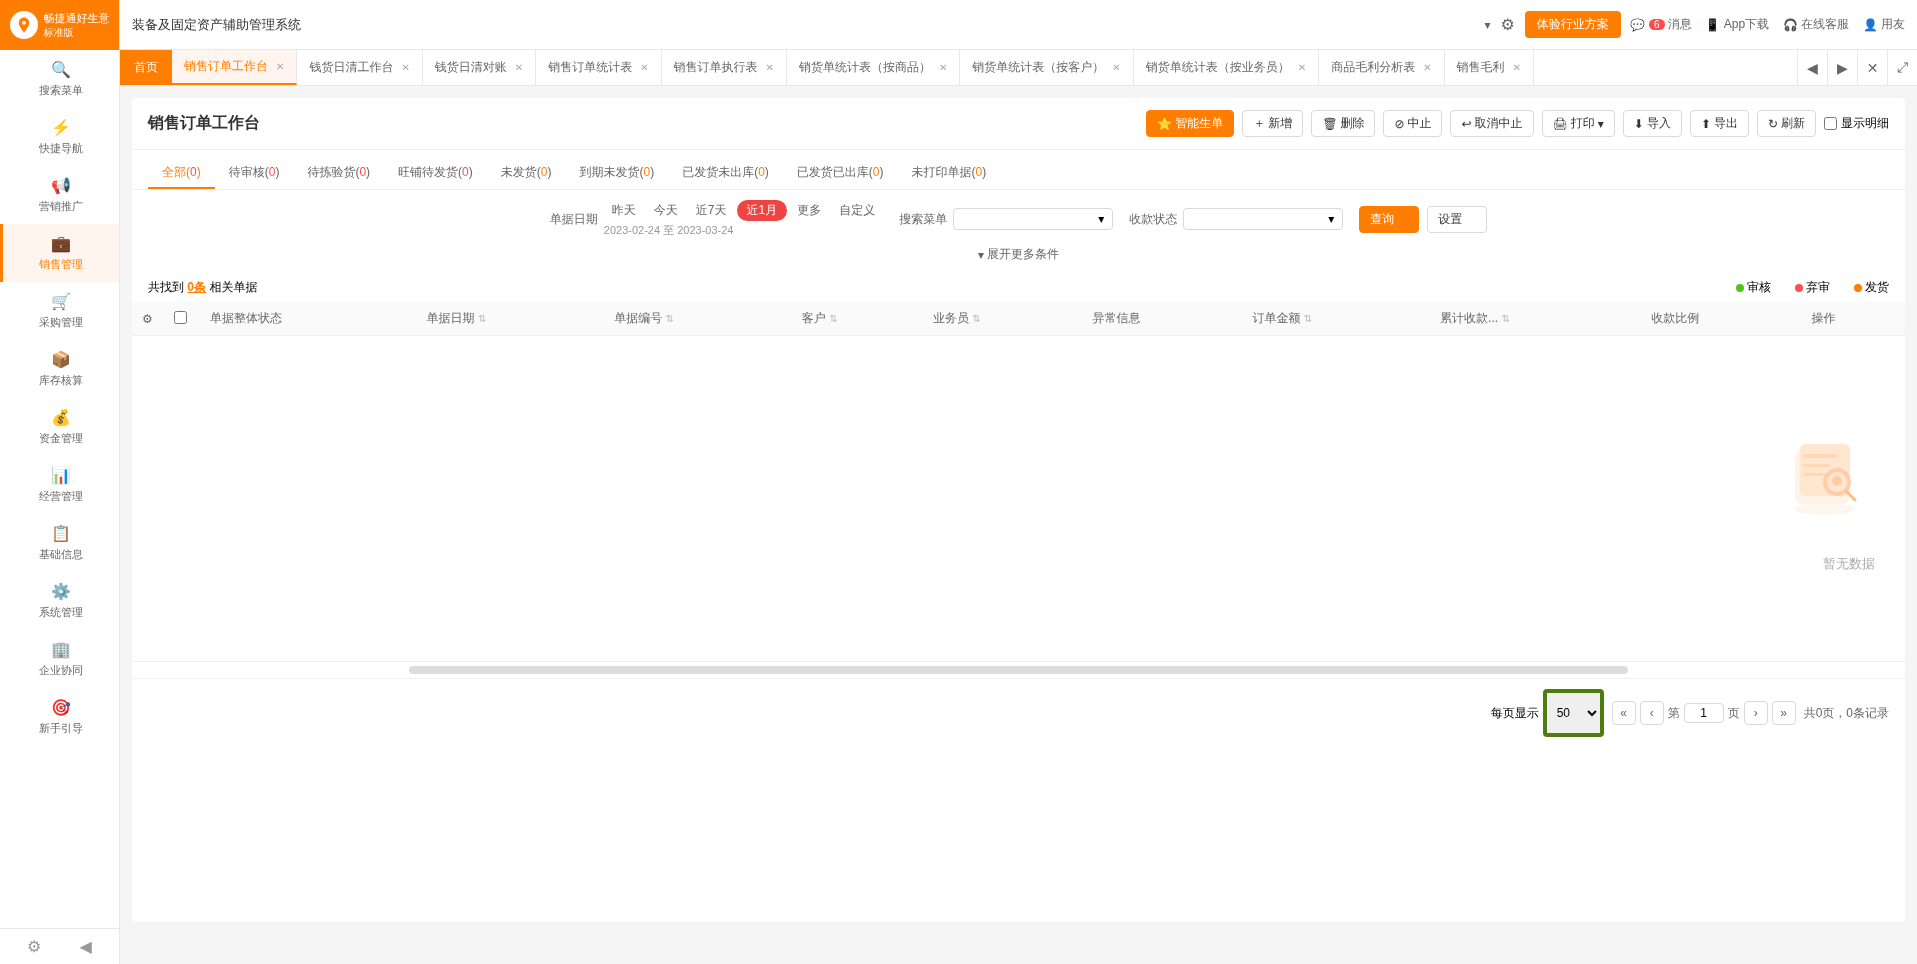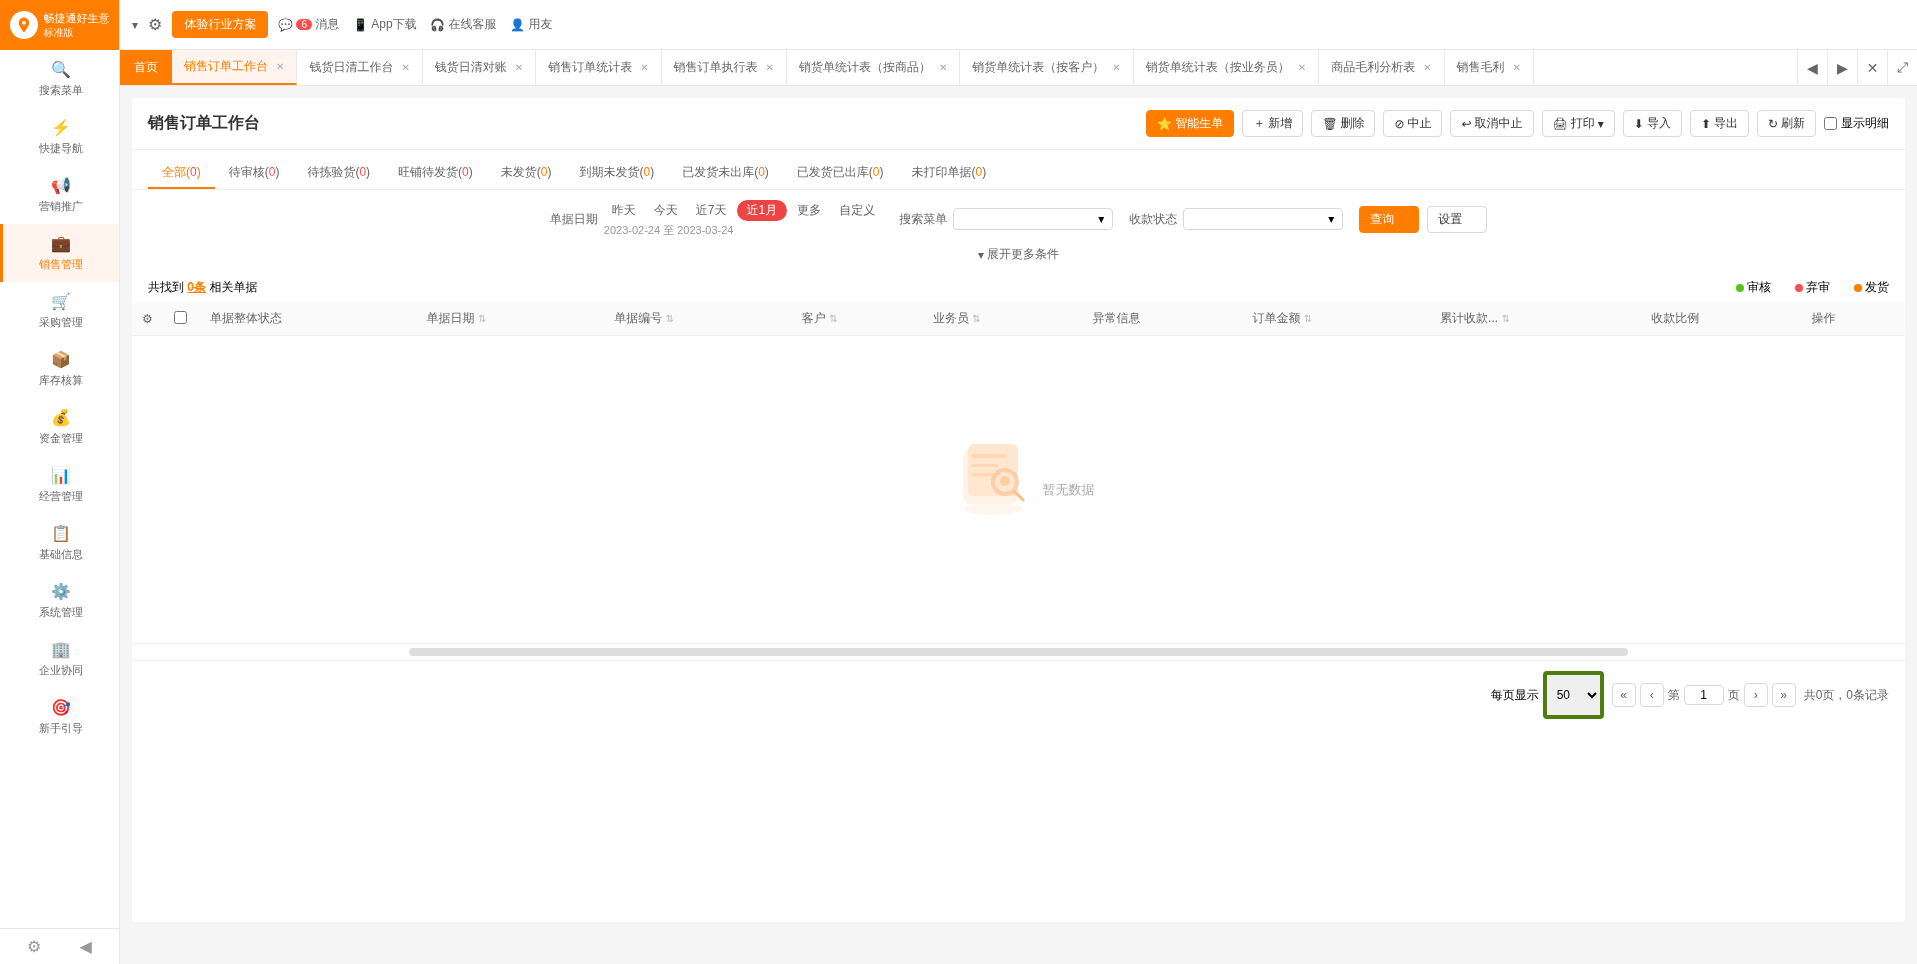--- a/index.html
+++ b/index.html
@@ -82,21 +82,21 @@
 
     
     .data-table { width: 100%; border-collapse: collapse; }
     .data-table th { background: #fafafa; border-bottom: 1px solid #f0f0f0; padding: 8px 10px; text-align: left; font-weight: normal; color: #666; font-size: 12px; white-space: nowrap; }
     .data-table td { border-bottom: 1px solid #f0f0f0; padding: 8px 10px; color: #333; font-size: 12px; }
     .data-table th .sort-icon { color: #bbb; font-size: 10px; }
     .col-checkbox { width: 36px; text-align: center; }
     .col-settings { width: 32px; text-align: center; }
 
     
-    .empty-state { display: flex; flex-direction: row; align-items: center; justify-content: center; padding: 80px 20px; }
+    .empty-state { display: flex; flex-direction: column; align-items: flex-end; justify-content: center; padding: 80px 20px; }
     .empty-icon { font-size: 80px; margin-bottom: 12px; opacity: 0.5; }
     .empty-text { color: #aaa; font-size: 13px; }
 
     
     .pagination-bar { padding: 10px 16px; display: flex; align-items: center; justify-content: flex-end; gap: 8px; border-top: 1px solid #f0f0f0; }
     .page-size-select { display: flex; align-items: center; gap: 4px; }
     .page-size-dropdown { border: 4px solid #4d7c0f; border-radius: 4px; padding: 12px 6px; font-size: 12px; cursor: pointer; }
     .page-nav { display: flex; align-items: center; gap: 4px; }
     .page-nav-btn { width: 24px; height: 24px; display: flex; align-items: center; justify-content: center; border: 1px solid #d9d9d9; border-radius: 4px; cursor: pointer; color: #666; font-size: 12px; }
     .page-input { width: 40px; border: 1px solid #d9d9d9; border-radius: 4px; text-align: center; padding: 2px 4px; font-size: 12px; }
@@ -175,20 +175,21 @@
     </div>
   <div class="sidebar-footer">
     <span class="sidebar-footer-btn">⚙</span>
     <span class="sidebar-footer-btn">◀</span>
   </div>
 </div>
 
 <div class="main">
 
   <div class="top-header">
+    <span class="system-title">装备及固定资产辅助管理系统</span>
     <span class="header-dropdown">▾</span>
     <span class="header-settings">⚙</span>
     <button class="btn-experience">体验行业方案</button>
     <div class="header-actions">
       <div class="header-action-item">
         <span>💬</span>
         <span class="badge">6</span>
         <span>消息</span>
       </div>
       <div class="header-action-item">

